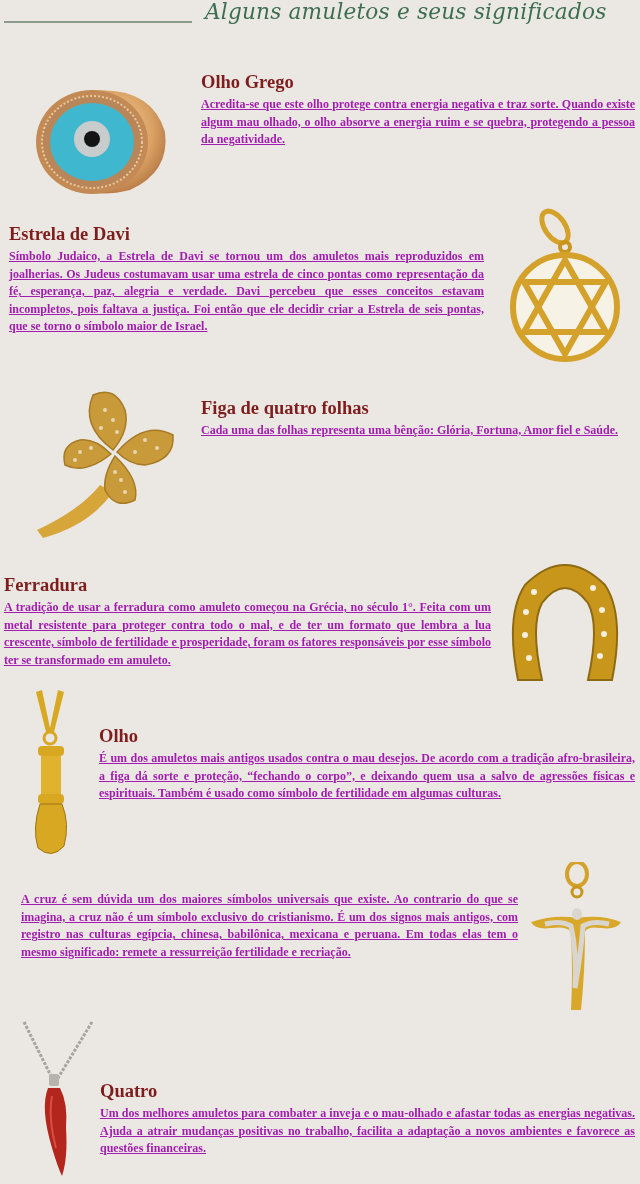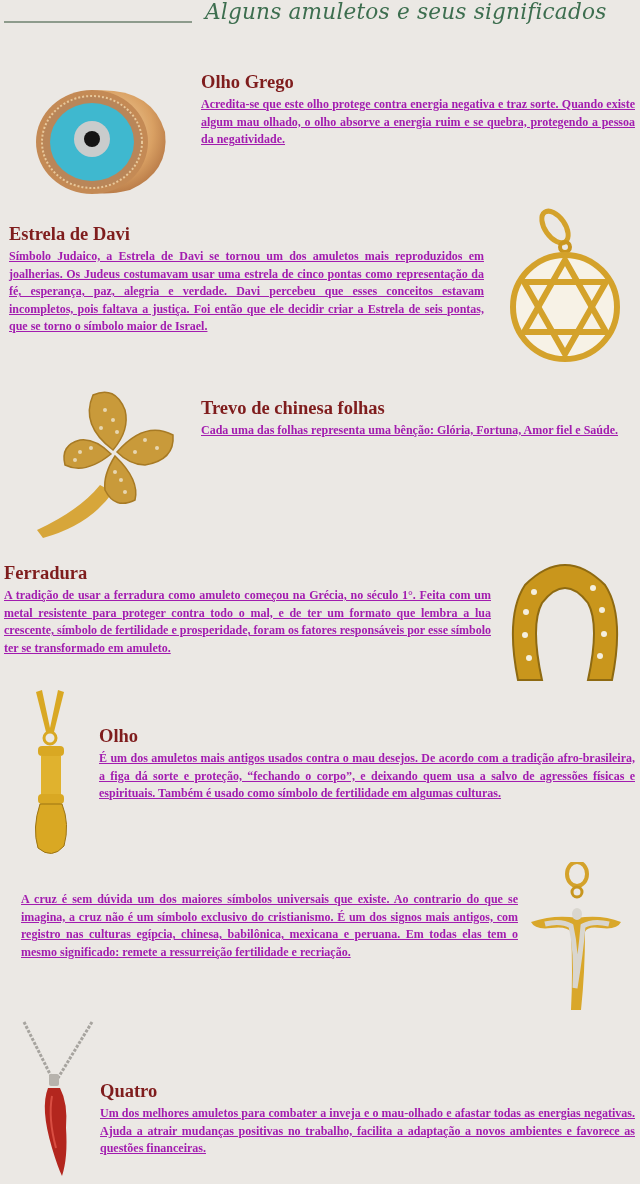--- a/index.html
+++ b/index.html
@@ -97,27 +97,27 @@
       <circle cx="96" cy="100" r="2"></circle>
         <circle cx="100" cy="112" r="2"></circle>
         <circle cx="90" cy="92" r="2"></circle>
       <circle cx="55" cy="72" r="2"></circle>
         <circle cx="66" cy="68" r="2"></circle>
         <circle cx="50" cy="80" r="2"></circle>
     </g>
   </svg>
 </div>
 <div class="abs" style="left:201px;top:397px;width:434px;">
-  <h2 class="sec-title">Trevo de chinesa folhas</h2>
+  <h2 class="sec-title">Figa de quatro folhas</h2>
   <div class="sec-body">
     <p>Cada uma das folhas representa uma bênção: Glória, Fortuna, Amor fiel e Saúde.</p>
   </div>
 </div>
 
-<div class="abs" style="left:4px;top:562px;width:487px;">
+<div class="abs" style="left:4px;top:574px;width:487px;">
   <h2 class="sec-title">Ferradura</h2>
   <div class="sec-body">
     <p>A tradição de usar a ferradura como amuleto começou na Grécia, no século 1°. Feita com um  metal resistente para proteger contra todo o mal, e de ter um formato que lembra a lua crescente, símbolo de fertilidade e prosperidade, foram os fatores responsáveis por esse símbolo ter se transformado em amuleto.</p>
   </div>
 </div>
 <div class="abs img" style="left:500px;top:555px;width:130px;height:135px;">
   <svg width="130" height="135" viewBox="0 0 130 135">
     <path d="M18 125 Q5 60 25 30 Q65 -10 105 30 Q125 60 112 125 L88 125 Q100 70 88 48 Q65 18 42 48 Q30 70 42 125 Z" fill="#c9961c" stroke="#8e6a12" stroke-width="2"></path>
     <g fill="#f4efdf">
       <circle cx="34" cy="37" r="3"></circle>

